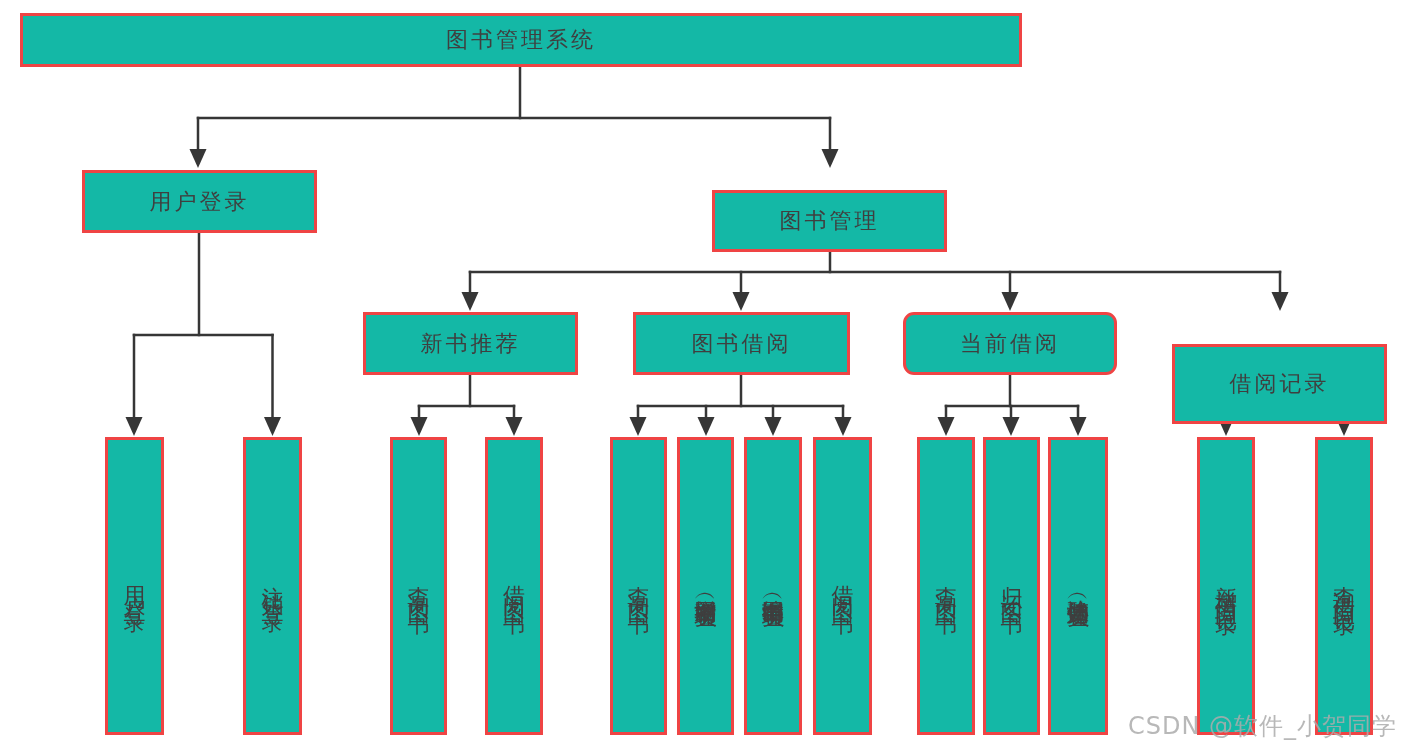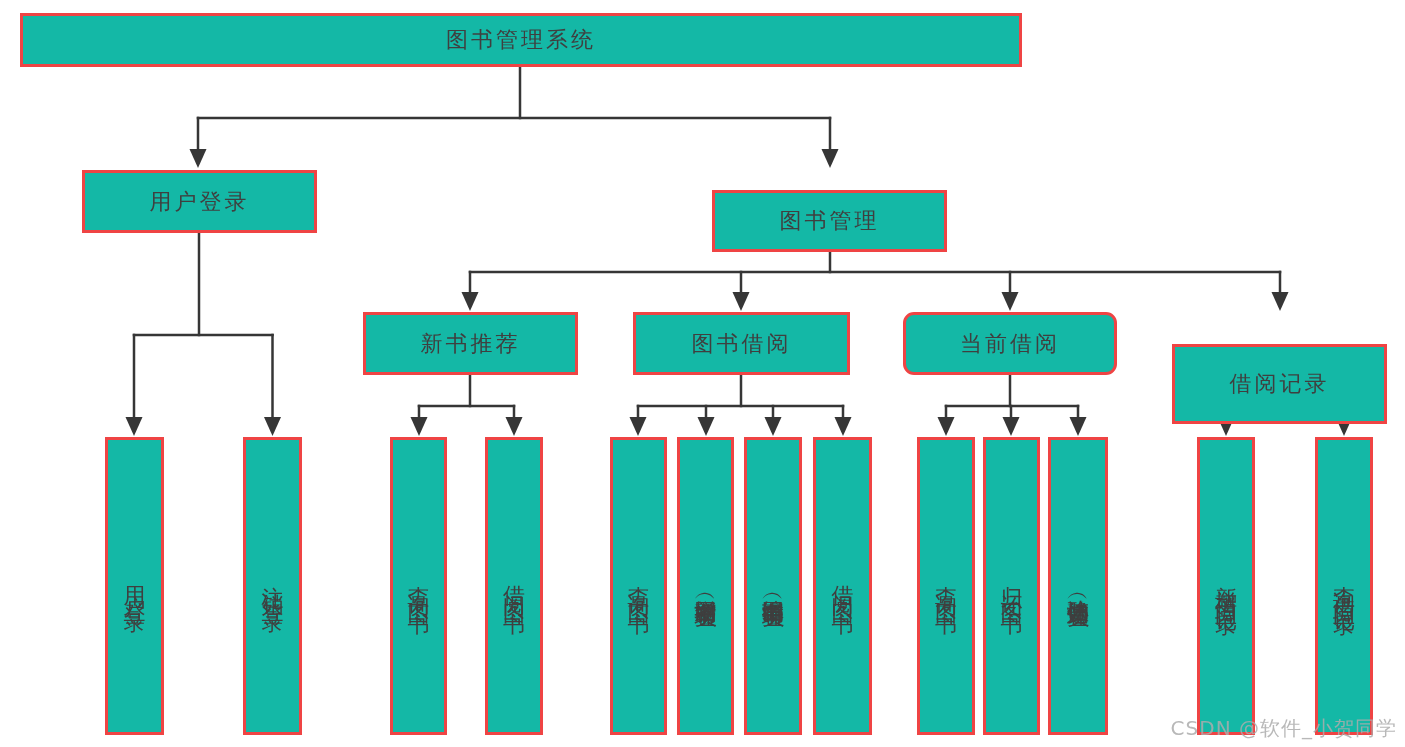--- a/index.html
+++ b/index.html
@@ -41,21 +41,21 @@
     line-height: 1;
     white-space: nowrap;
   }
   .sp4 { letter-spacing: 9px; }
   .sp6 { letter-spacing: 6px; }
   .sp8 { letter-spacing: 1px; }
   .watermark {
     position: absolute;
     right: 8px;
     bottom: 5px;
-    font-size: 20px;
+    font-size: 24px;
     letter-spacing: 1px;
     color: rgba(172,172,172,0.85);
     white-space: nowrap;
     z-index: 5;
     margin-left: 48px;
   }
 </style>
 </head>
 <body>
 

